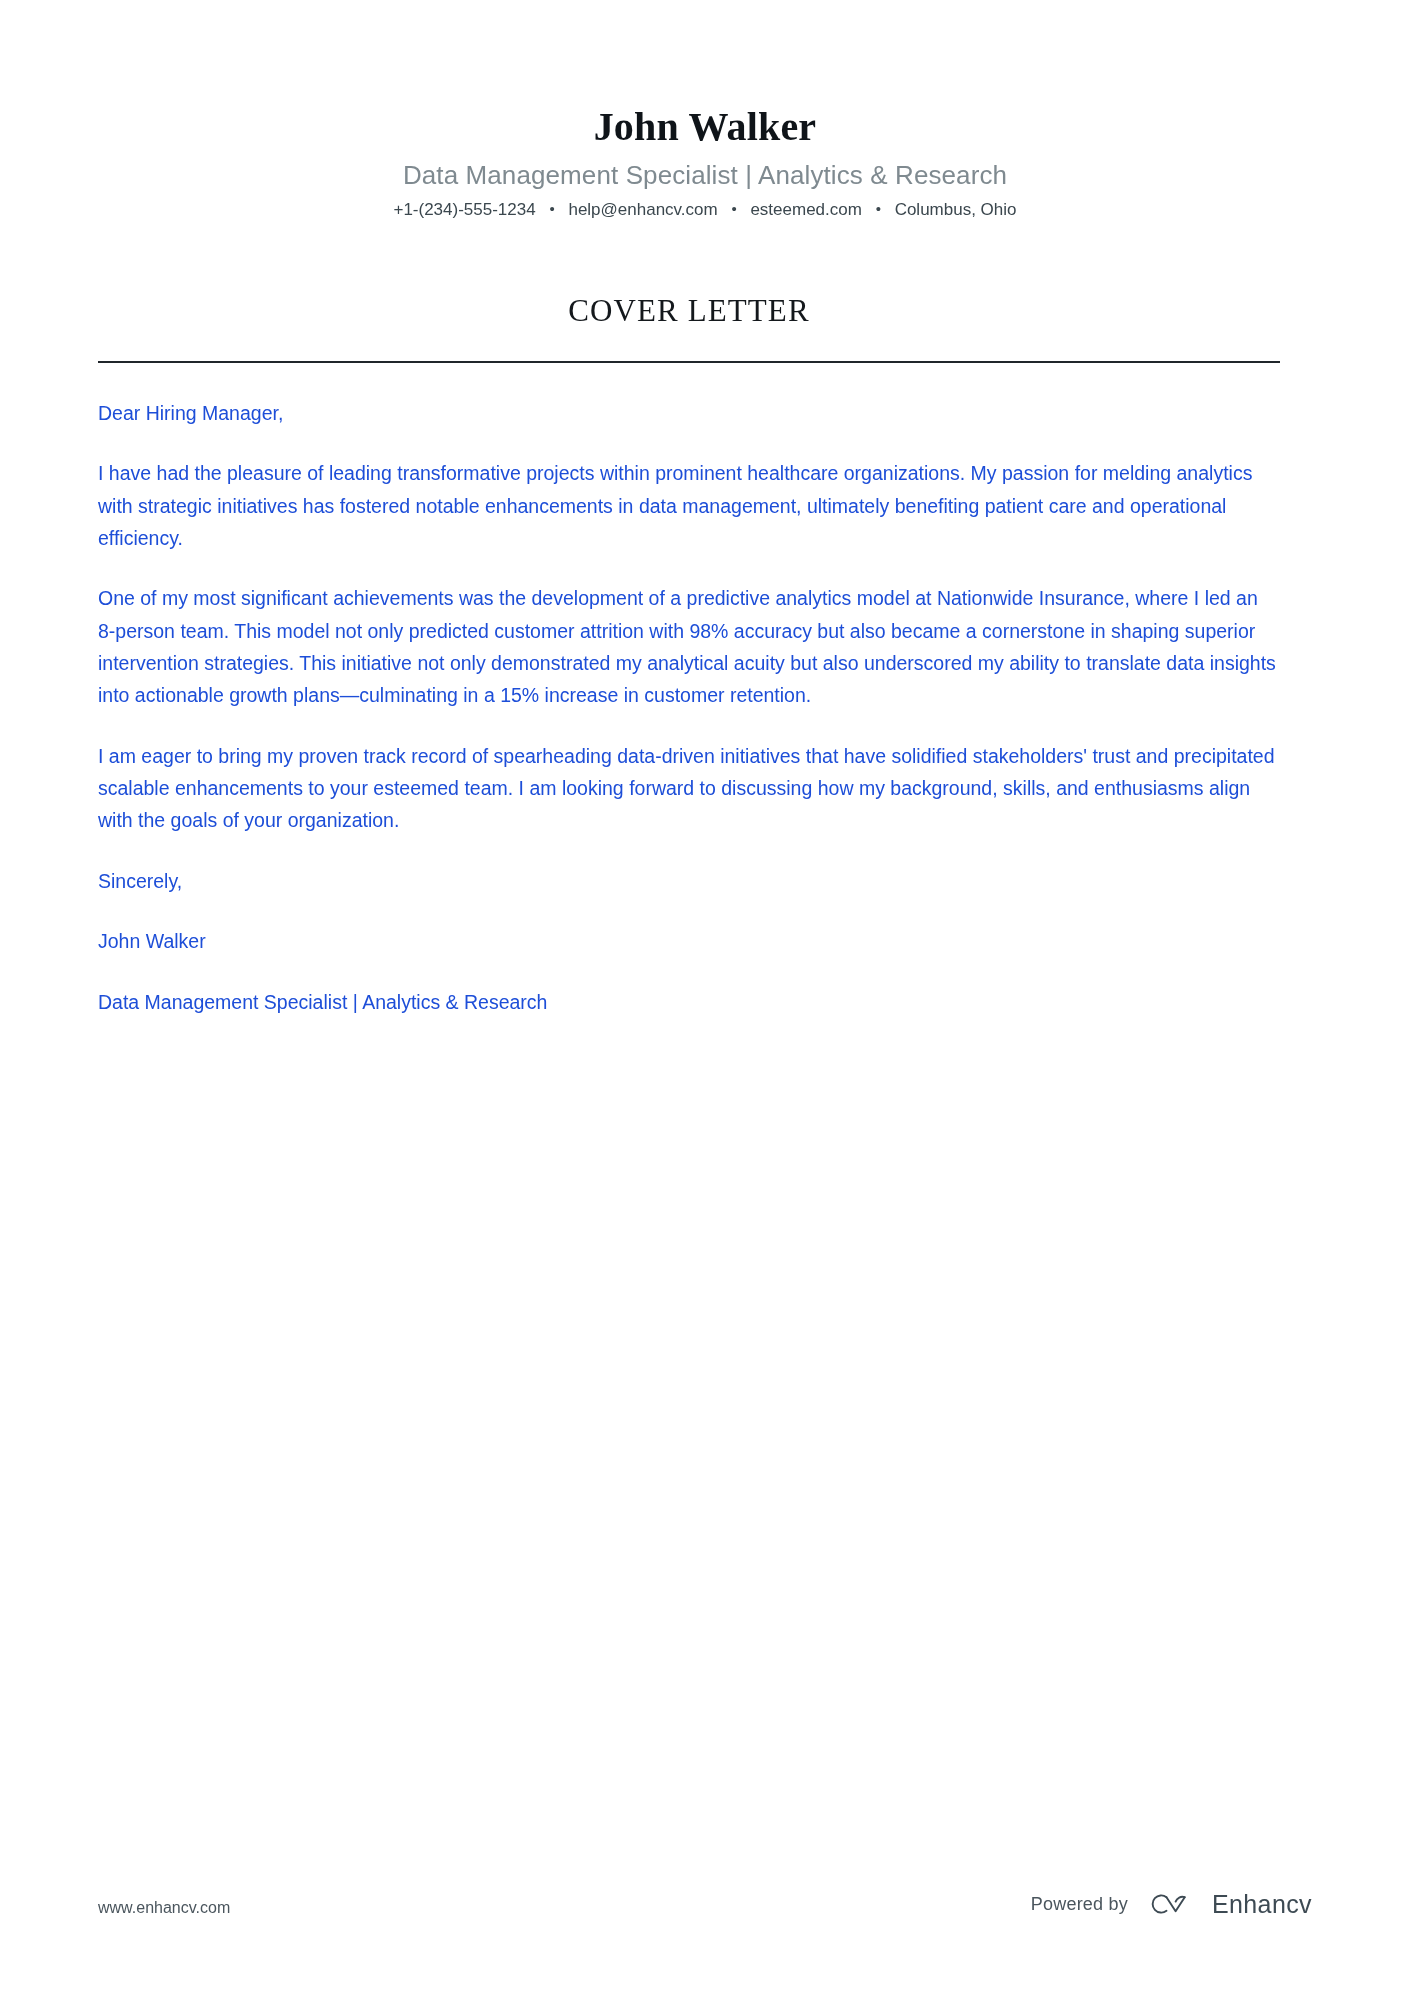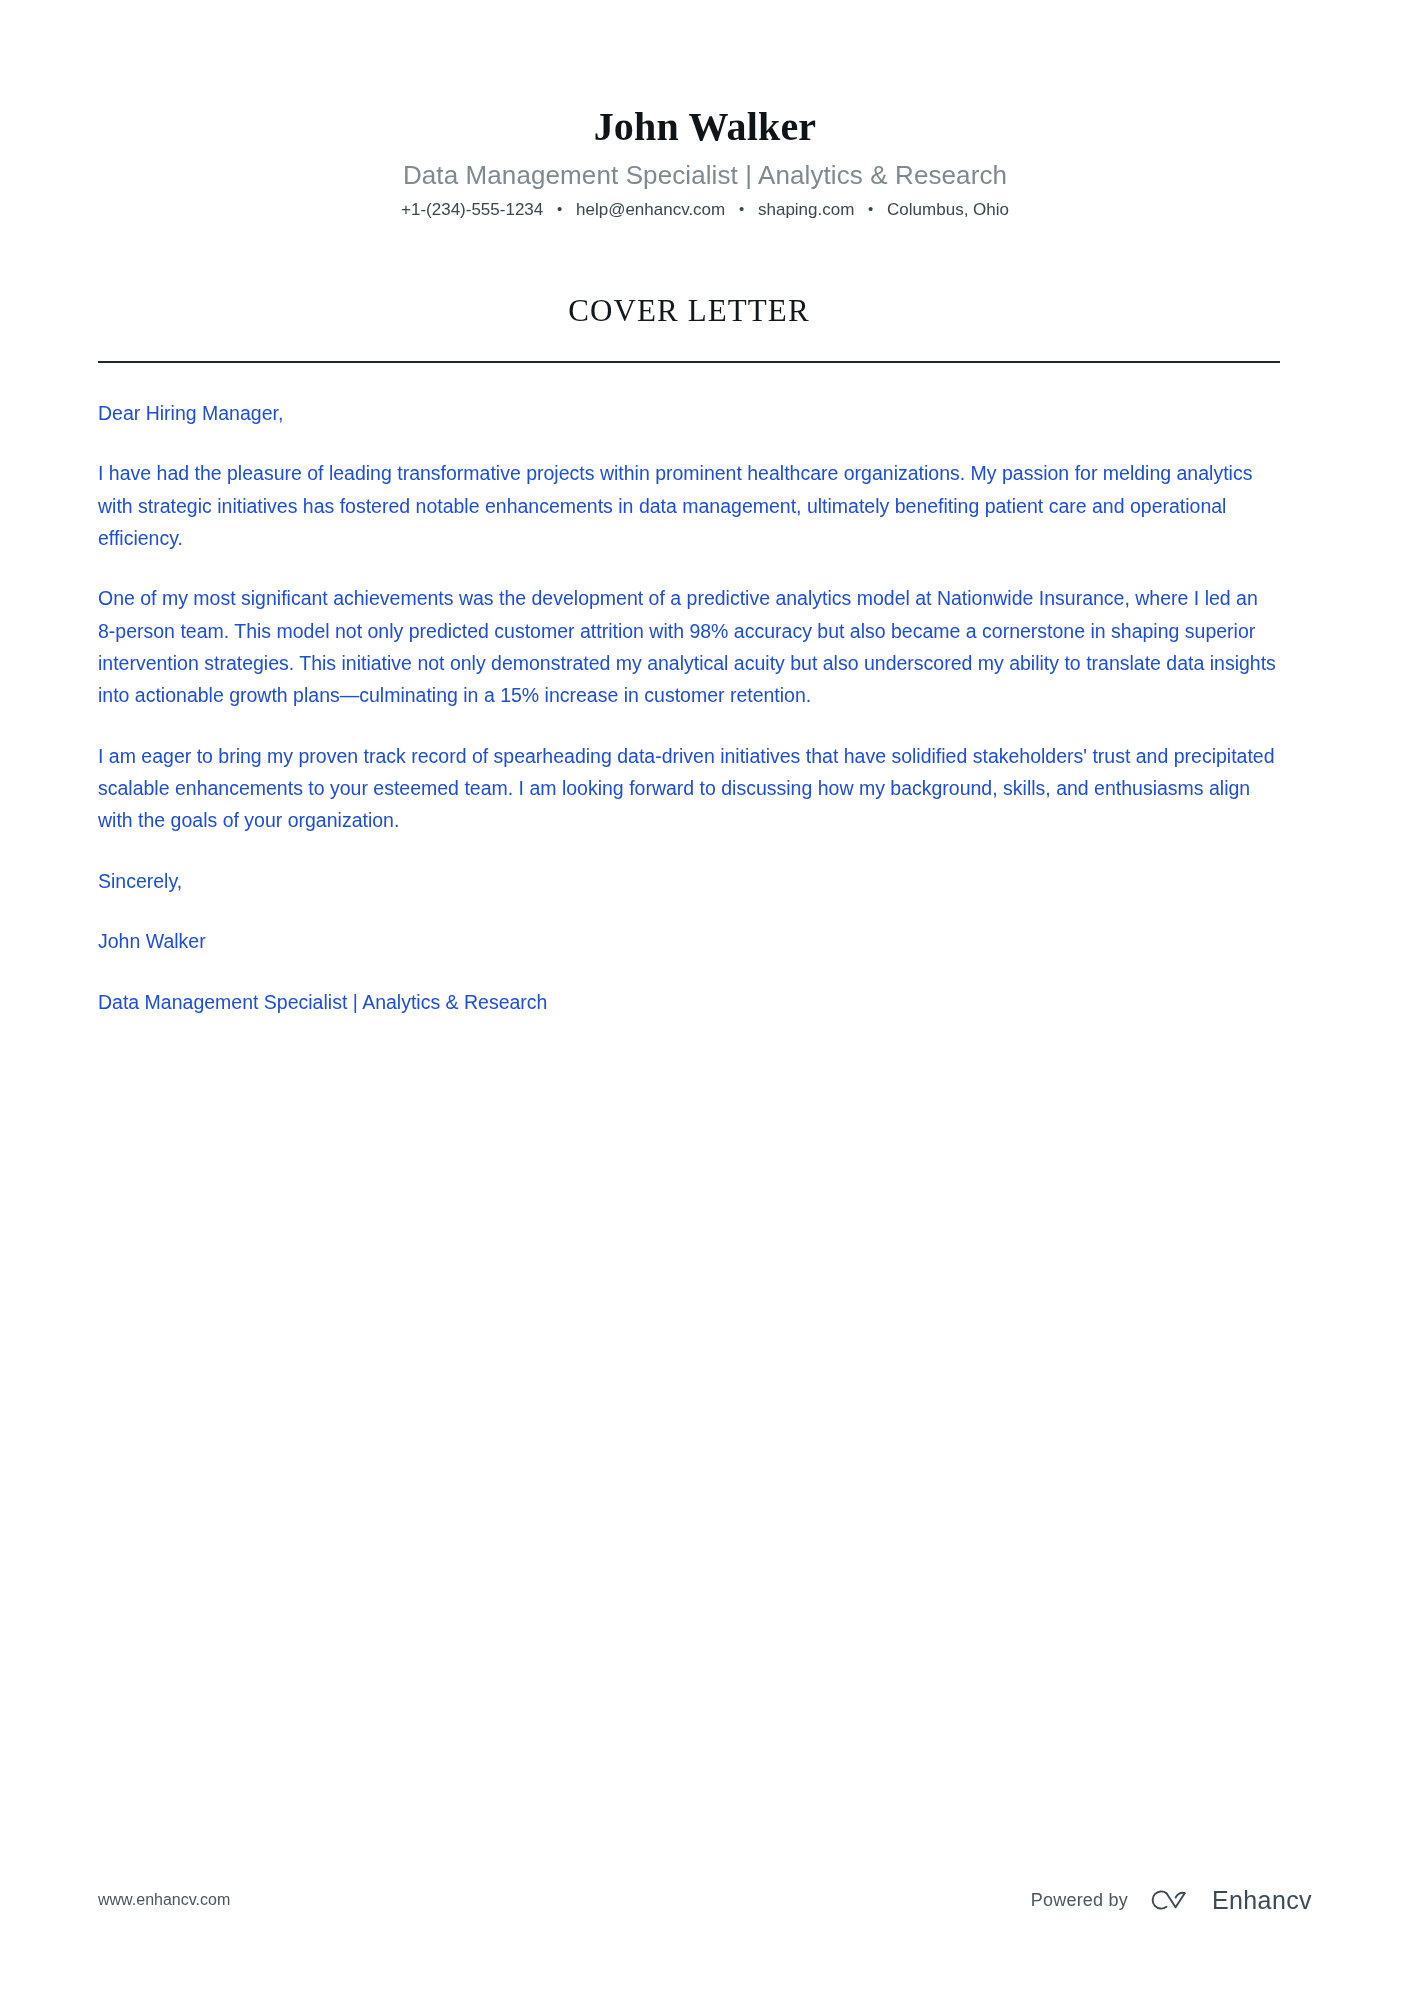--- a/index.html
+++ b/index.html
@@ -108,21 +108,21 @@
   
   .footer {
     position: absolute;
     left: 0;
     right: 0;
     bottom: 78px;
     height: 34px;
     padding: 0 98px;
     box-sizing: border-box;
     display: flex;
-    align-items: center;
+    align-items: flex-end;
     justify-content: space-between;
   }
   .footer-url {
     font-family: "Liberation Sans", sans-serif;
     font-size: 16px;
     color: #4a555d;
   }
   .footer-brand {
     display: flex;
     align-items: center;
@@ -155,21 +155,21 @@
   <header class="header">
     <h1 class="name">John Walker</h1>
 
     <div class="subtitle">Data Management Specialist | Analytics &amp; Research</div>
 
     <div class="contact-line">
       <span class="contact-item">+1-(234)-555-1234</span>
       <span class="contact-sep">•</span>
       <span class="contact-item">help@enhancv.com</span>
       <span class="contact-sep">•</span>
-      <span class="contact-item">shaping.com</span>
+      <span class="contact-item">esteemed.com</span>
       <span class="contact-sep">•</span>
       <span class="contact-item">Columbus, Ohio</span>
     </div>
   </header>
 
   <div class="section-wrap">
     <h2 class="section-title">COVER LETTER</h2>
     <hr class="section-rule">
   </div>
 

